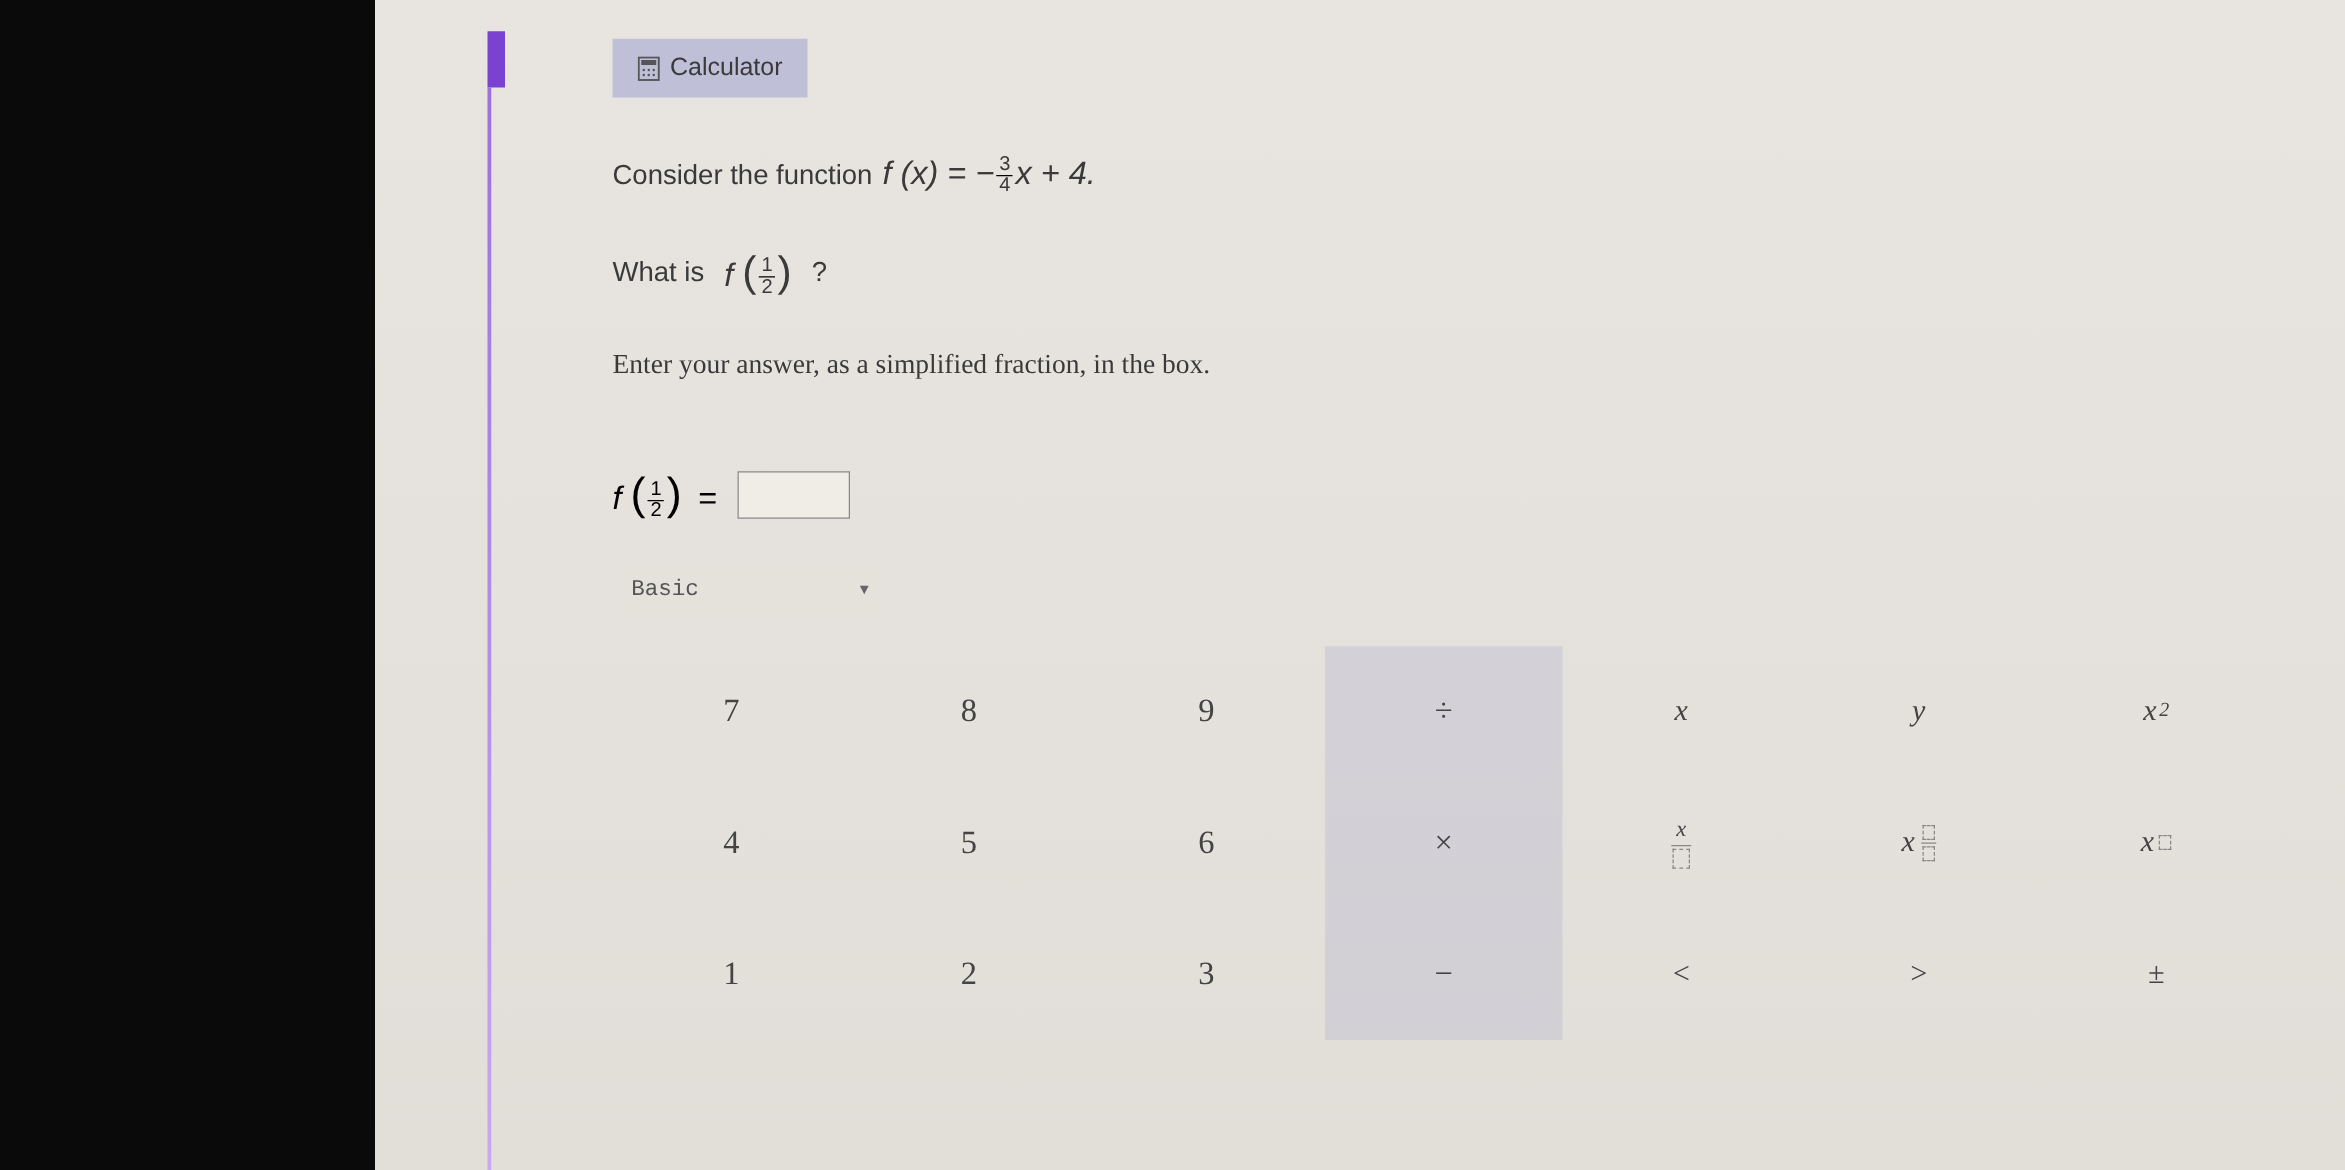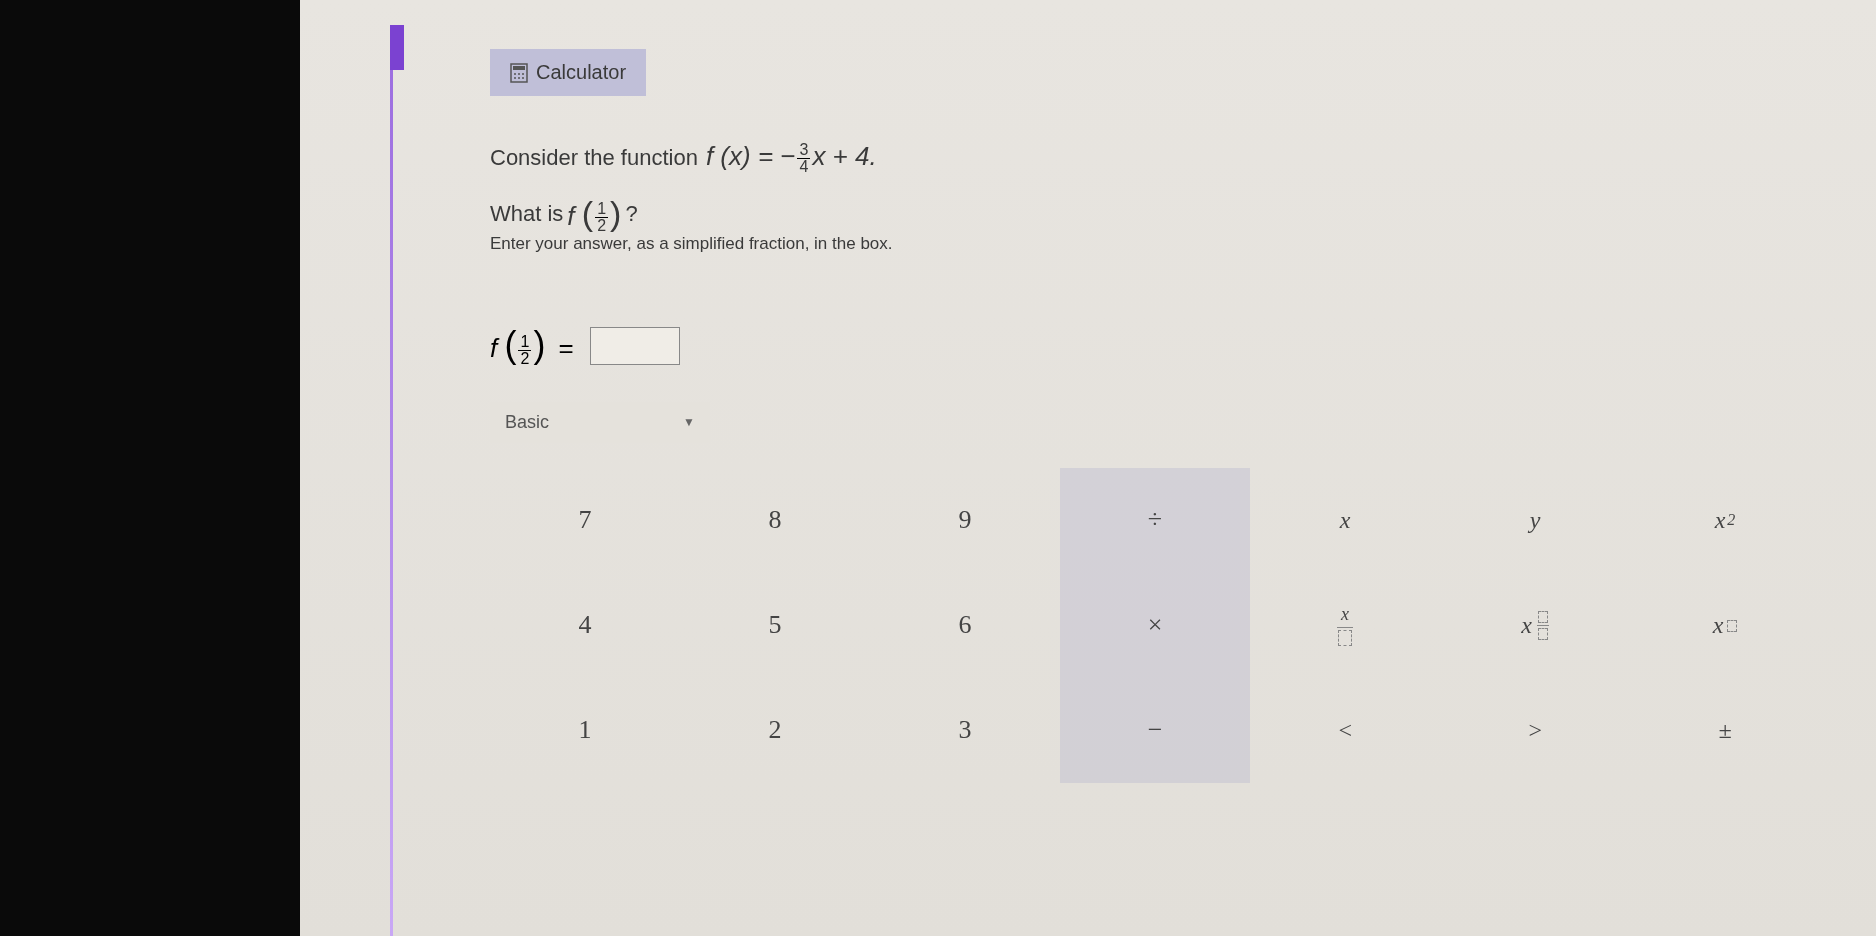--- a/index.html
+++ b/index.html
@@ -17,21 +17,21 @@
     }
     .black-side {
       width: 300px;
       height: 100%;
       background: #0a0a0a;
     }
     .content-area {
       flex: 1;
       background: linear-gradient(180deg, #e8e5e0 0%, #e2dfd9 100%);
       position: relative;
-      padding-top: 29px;
+      padding-top: 11px;
     }
     .purple-bar-thick {
       position: absolute;
       left: 90px;
       top: 25px;
       width: 14px;
       height: 45px;
       background: #7b42d1;
     }
     .purple-bar-thin {
@@ -86,30 +86,32 @@
       margin: 0 2px;
     }
     .frac .num {
       border-bottom: 1.5px solid #000;
       padding: 0 2px;
     }
     .frac .den {
       padding: 0 2px;
     }
     .question2 {
-      margin-top: 19px;
+      margin-top: 42px;
       font-size: 22px;
       color: #3a3a3a;
       display: flex;
       align-items: center;
-      gap: 4px;
+      gap: 16px;
     }
     .instruction {
-      font-size: 17px;
+      margin-top: 40px;
+      font-size: 22px;
       color: #3a3a3a;
+      font-family: Liberation Serif, serif;
     }
     .answer-line {
       margin-top: 70px;
       display: flex;
       align-items: center;
       gap: 10px;
       font-family: 'Times New Roman', serif;
       font-size: 28px;
       font-style: italic;
     }
@@ -126,21 +128,21 @@
       display: inline-flex;
       align-items: center;
       justify-content: space-between;
       width: 220px;
       padding: 10px 15px;
       background: #e5e2dc;
       border: none;
       font-size: 18px;
       color: #555;
       cursor: pointer;
-      font-family: Liberation Sans, sans-serif;
+      font-family: Liberation Mono, monospace;
     }
     .dropdown-arrow {
       font-size: 12px;
       color: #666;
     }
     .keypad-grid {
       margin-top: 25px;
       display: grid;
       grid-template-columns: repeat(7, 190px);
       grid-template-rows: repeat(3, 105px);

